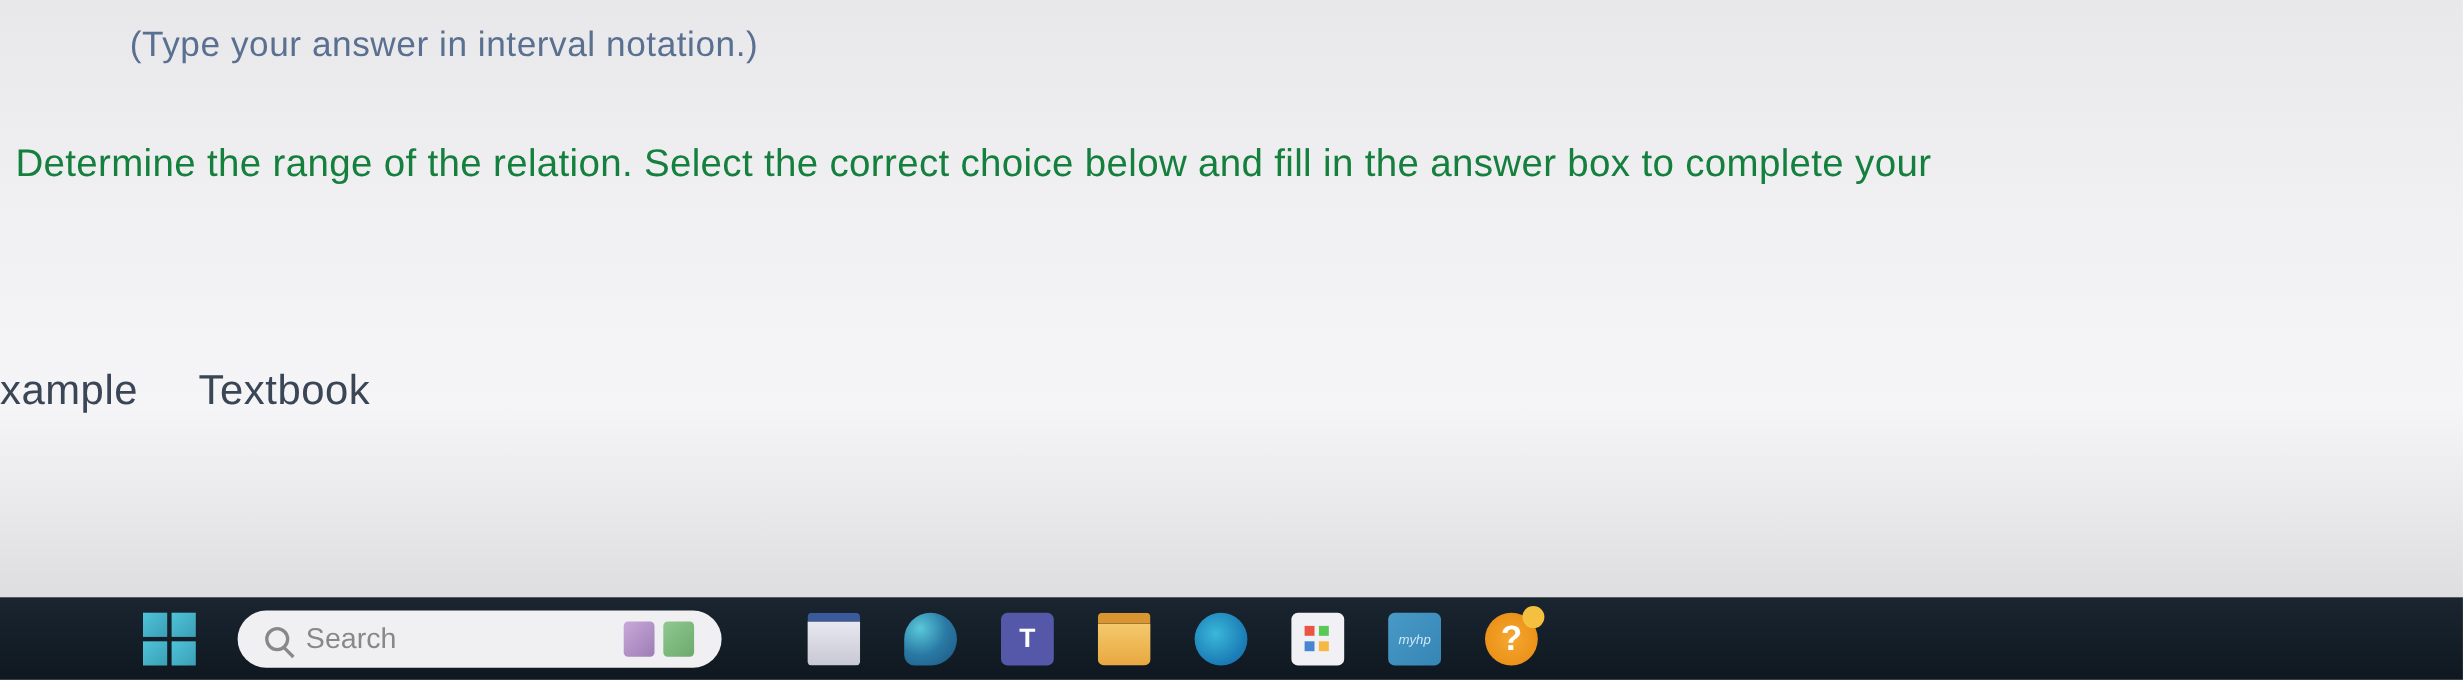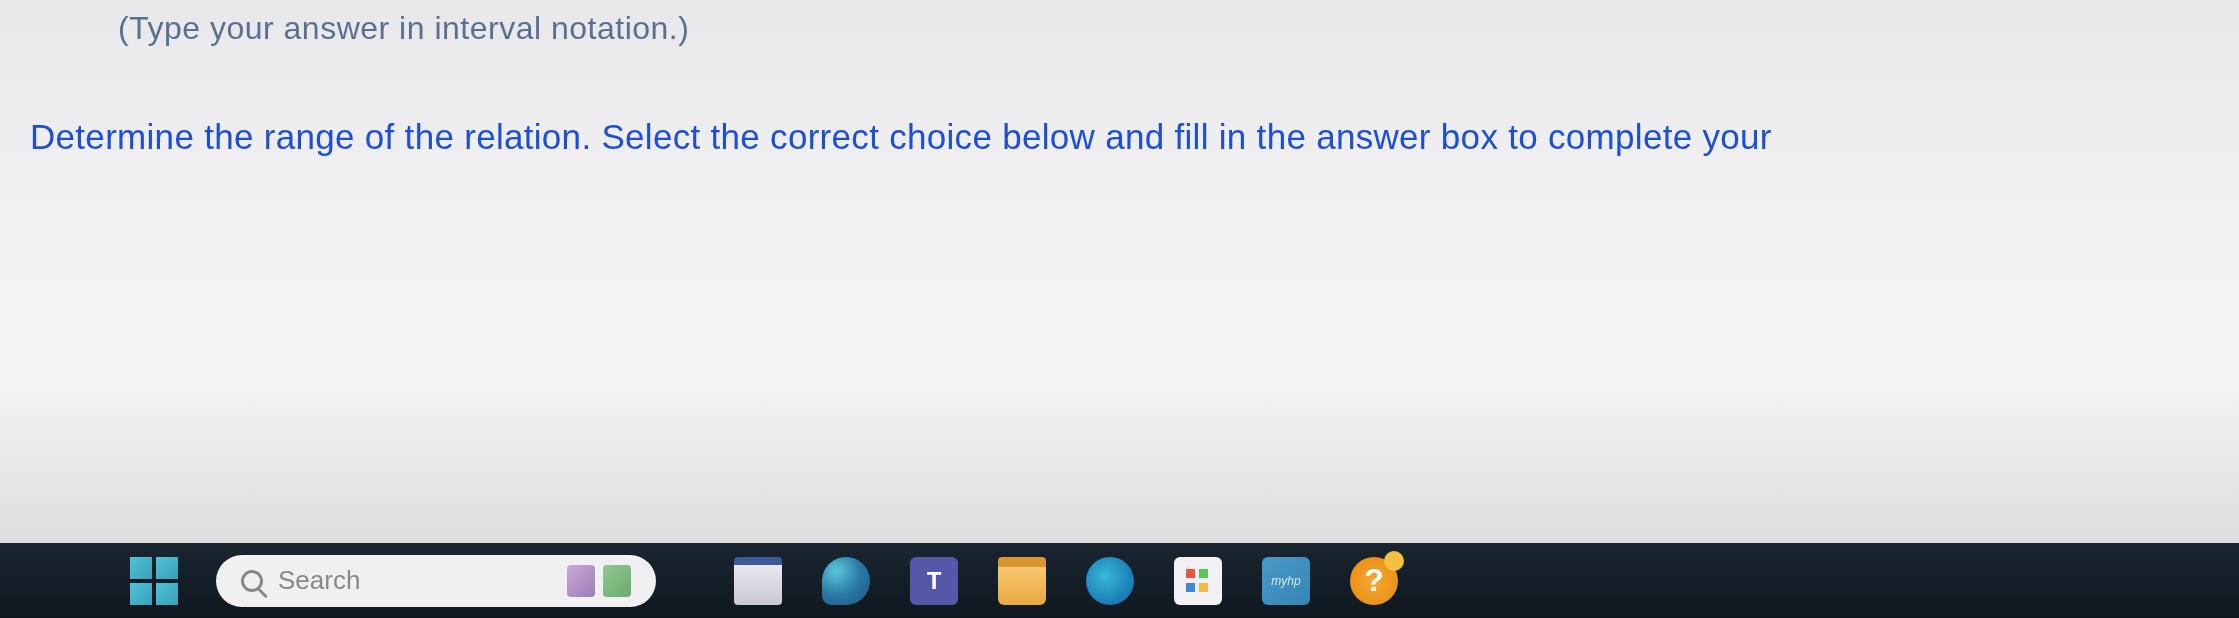--- a/index.html
+++ b/index.html
@@ -16,27 +16,27 @@
       overflow: hidden;
     }
     .content-area {
       padding: 10px 0 0 0;
       position: relative;
     }
     .hint-text {
       color: #5a7090;
       font-size: 32px;
       margin-left: 118px;
-      margin-top: 0;
+      margin-top: 12px;
       letter-spacing: 0.5px;
     }
     .question-text {
-      color: #1d4ed8;
+      color: #15803d;
       font-size: 35px;
-      margin-left: 30px;
+      margin-left: 14px;
       margin-top: 70px;
       letter-spacing: 0.3px;
     }
     .links-row {
       display: flex;
       gap: 55px;
       margin-left: 0;
       margin-top: 165px;
       padding-left: 0;
     }
@@ -199,20 +199,24 @@
       background: #f5c040;
       border-radius: 50%;
     }
   </style>
 </head>
 <body>
 
 <div class="content-area">
   <div class="hint-text">(Type your answer in interval notation.)</div>
   <div class="question-text">Determine the range of the relation. Select the correct choice below and fill in the answer box to complete your</div>
+  <div class="links-row">
+    <span class="link-item">xample</span>
+    <span class="link-item">Textbook</span>
+  </div>
 </div>
 
 <div class="taskbar">
   <div class="start-button">
     <div class="start-square"></div>
     <div class="start-square"></div>
     <div class="start-square"></div>
     <div class="start-square"></div>
   </div>
   <div class="search-box">

